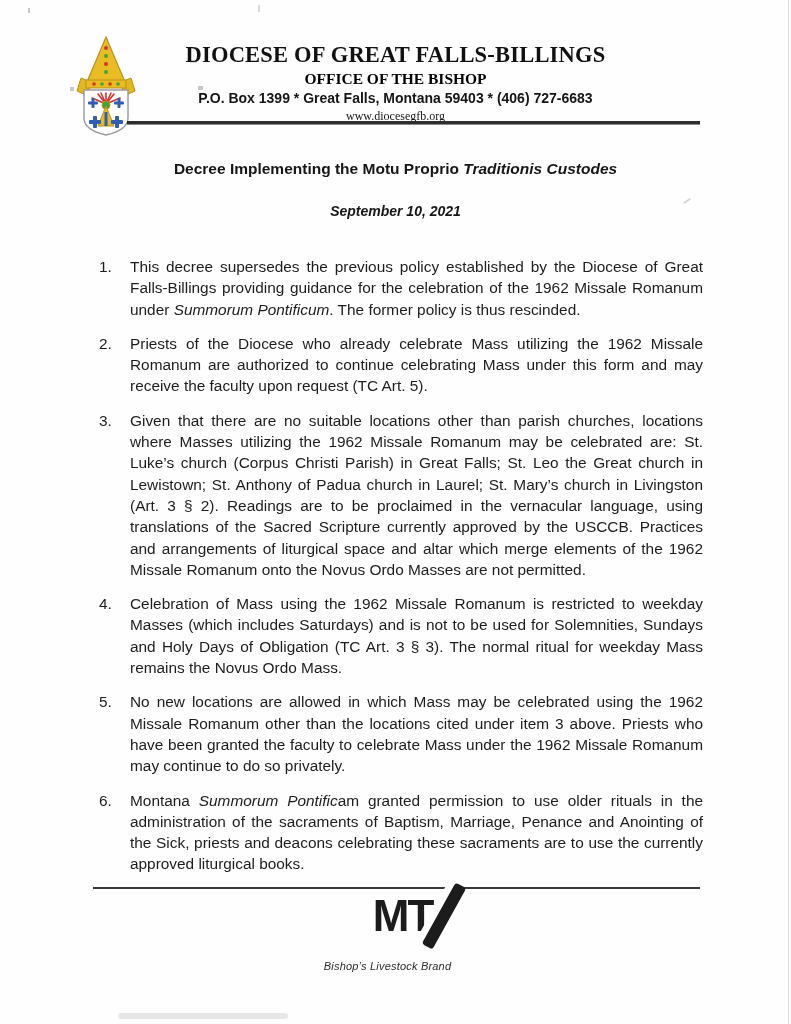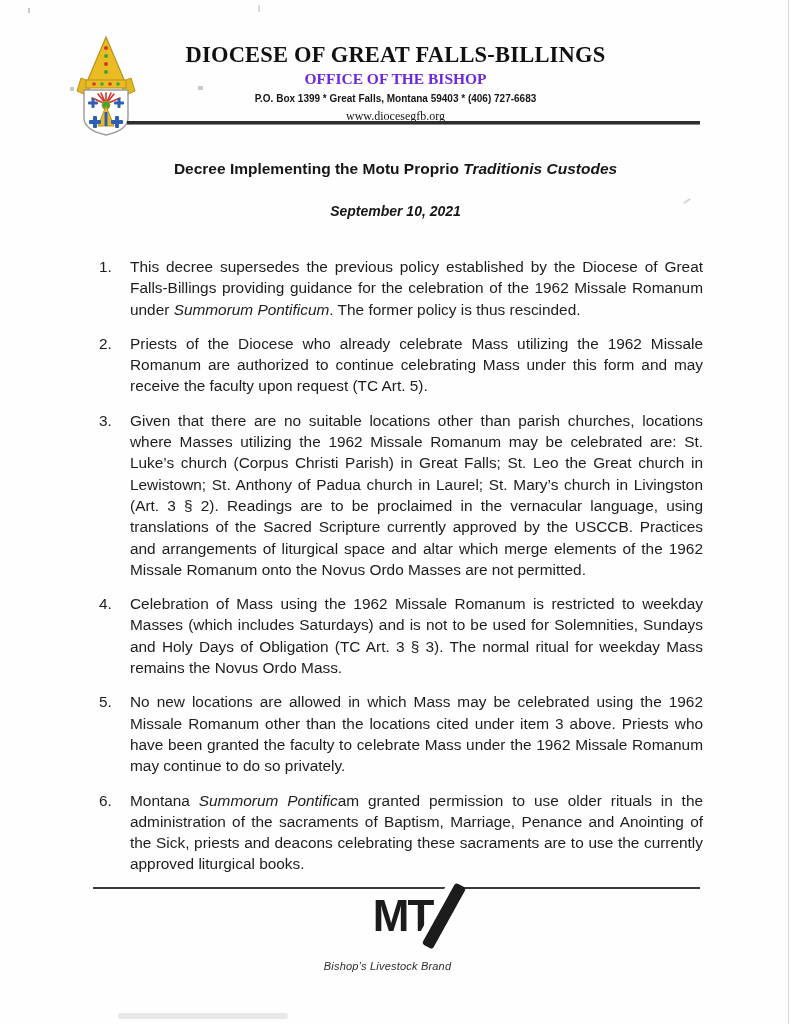--- a/index.html
+++ b/index.html
@@ -15,23 +15,23 @@
   
   header{position:relative;height:125px;}
   .crest{position:absolute;left:74px;top:36px;}
   .lh-text{position:absolute;left:0;right:0;top:42px;text-align:center;}
   .org-name{
     font-family:"Liberation Serif",serif;
     font-weight:bold;font-size:22.5px;line-height:26px;letter-spacing:.2px;color:#111;
   }
   .office-name{
     font-family:"Liberation Serif",serif;
-    font-weight:bold;font-size:15.5px;line-height:21px;color:#6d28d9;
+    font-weight:bold;font-size:15.5px;line-height:21px;color:#000000;
   }
-  .address-line{font-weight:bold;font-size:10px;line-height:19px;color:#151515;}
+  .address-line{font-weight:bold;font-size:14px;line-height:19px;color:#151515;}
   .website{font-family:"Liberation Serif",serif;font-size:12px;line-height:17px;color:#151515;}
   .header-rule{position:absolute;left:127px;top:121px;width:573px;height:3px;background:#2e2e2e;border-bottom:1px solid #8a8a8a;}
   
   .title{margin:35px 0 0;text-align:center;font-size:15.5px;font-weight:bold;color:#161616;}
   .title em{font-style:italic;}
   .date{margin-top:25px;text-align:center;font-size:14px;font-weight:bold;font-style:italic;color:#161616;}
   
   ol.items{list-style:none;margin:37px 0 0;padding:0 88px 0 99px;}
   ol.items li{display:flex;margin-bottom:13px;font-size:15.4px;line-height:21.3px;}
   ol.items .num{flex:none;width:31px;}

